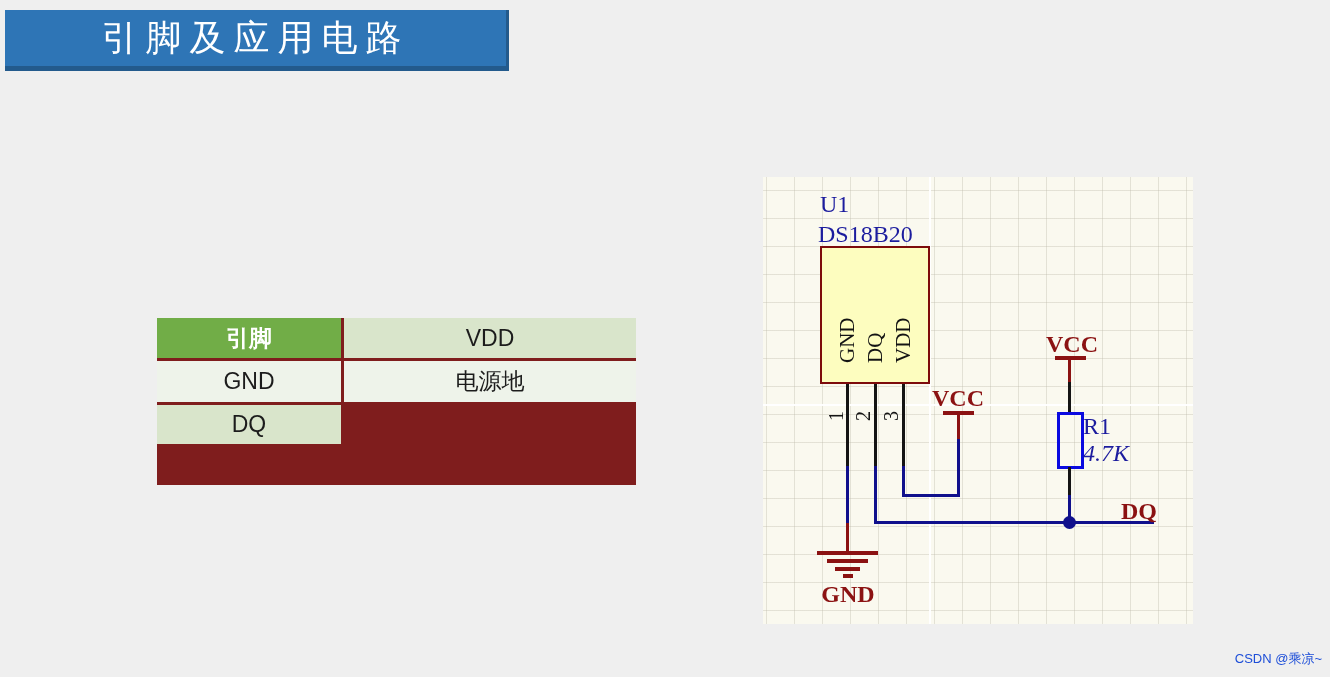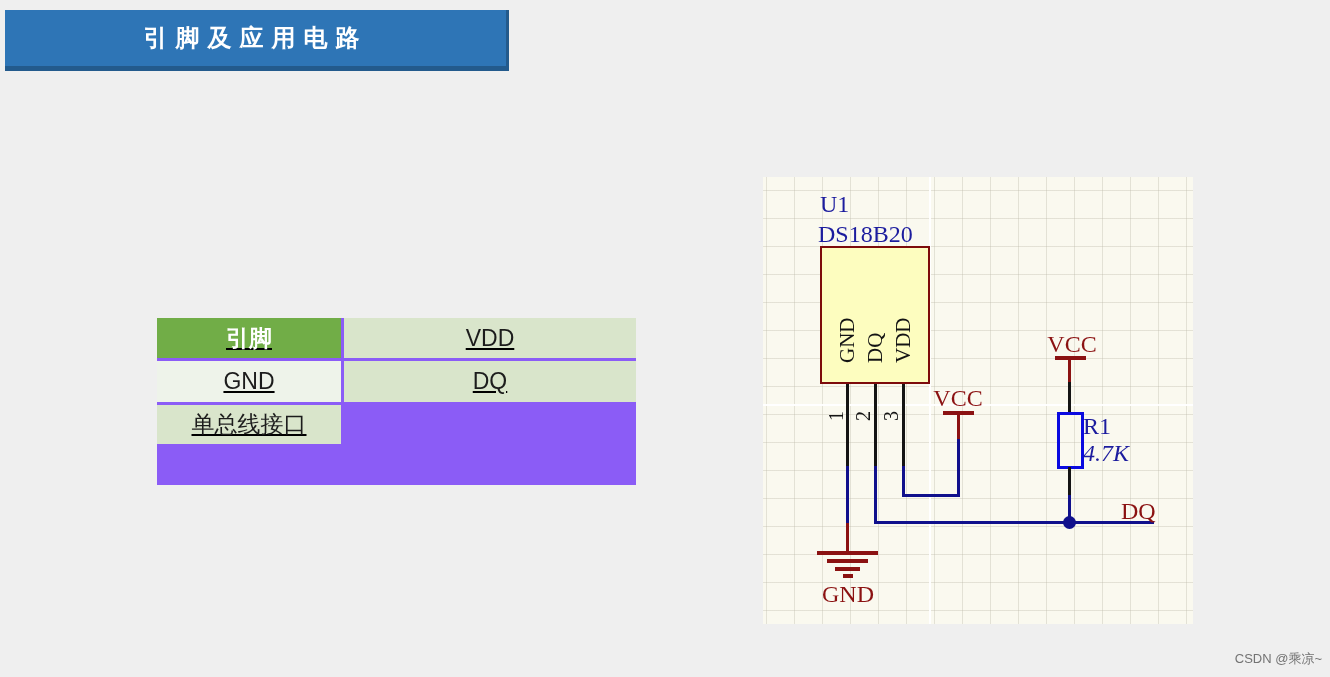--- a/index.html
+++ b/index.html
@@ -9,50 +9,49 @@
     font-family:"Liberation Sans", sans-serif;
   }
   
   .banner{
     position:absolute; left:5px; top:10px; width:501px; height:56px;
     background:#2e75b6;
     border-bottom:5px solid #235a8c; border-right:3px solid #235a8c;
     display:flex; align-items:center; justify-content:center;
   }
   .banner-title{
-    color:#ffffff; font-size:24px; letter-spacing:8px; font-weight:700;
+    color:#ffffff; font-size:36px; letter-spacing:8px; font-weight:400;
     white-space:nowrap;
   }
   
   .pin-table{
     position:absolute; left:157px; top:318px;
     display:grid; grid-template-columns:184px 292px;
     grid-template-rows:40px 41px 39px 38px; gap:3px;
-    background:#8b5cf6;
-    text-decoration:underline;
+    background:#7f1d1d;
   }
   .cell{display:flex; align-items:center; justify-content:center; font-size:23px; color:#1c1c1c;}
   .cell.hdr{background:#71ad47; color:#ffffff; font-weight:bold;}
   .cell.odd{background:#d9e5cb;}
   .cell.even{background:#eef3ea;}
   
   .schematic{
     position:absolute; left:763px; top:177px; width:430px; height:447px;
     background-color:#faf9ef;
     background-image:
       repeating-linear-gradient(to right, rgba(190,188,172,0.38) 0 1px, transparent 1px 28px),
       repeating-linear-gradient(to bottom, rgba(190,188,172,0.38) 0 1px, transparent 1px 28px);
     background-position:3px 13px;
     font-family:"Liberation Serif","DejaVu Serif",serif;
   }
   .schematic *{position:absolute;}
   .grid-major-v{left:166px; top:0; width:2px; height:447px; background:rgba(255,255,255,0.95);}
   .grid-major-h{left:0; top:227px; width:430px; height:2px; background:rgba(255,255,255,0.95);}
   .blue-label{color:#1c1c9e; font-size:24px; white-space:nowrap;}
-  .red-label{color:#8b1212; font-size:24px; white-space:nowrap;}
+  .red-label{color:#8b1212; font-size:24px; white-space:nowrap;font-weight:bold;}
   .ic-box{
     left:57px; top:69px; width:110px; height:138px; box-sizing:border-box;
     background:#fdfdbf; border:2px solid #7d0b0b;
   }
   .wire-black{background:#141414; width:3px;}
   .wire-blue{background:#10108c; width:3px;}
   .wire-blue-h{background:#10108c; height:3px;}
   .wire-red{background:#8b1212; width:3px;}
   .bar-red{background:#8b1212; height:4px;}
   .rot{
@@ -65,41 +64,41 @@
     left:294px; top:235px; width:27px; height:57px; box-sizing:border-box;
     border:3px solid #0a0ae0; background:transparent;
   }
   .junction-dot{
     left:300px; top:339px; width:13px; height:13px; border-radius:50%;
     background:#10108c;
   }
   .ctr{display:flex; align-items:center; justify-content:center;}
   
   .watermark{
-    position:absolute; right:8px; bottom:9px; font-size:13px; color:#737373;
+    position:absolute; right:8px; bottom:9px; font-size:13px; color:#1d4ed8;
   }
 </style>
 </head>
 <body>
 
 <div class="page">
 
   <div class="banner">
     <span class="banner-title">引脚及应用电路</span>
   </div>
 
   <div class="pin-table">
     <div class="cell hdr">引脚</div>
 
     <div class="cell odd">VDD</div>
 
     <div class="cell even">GND</div>
+    <div class="cell even">电源地</div>
 
     <div class="cell odd">DQ</div>
-    <div class="cell odd">单总线接口</div>
   </div>
 
   <div class="schematic">
     <div class="grid-major-v"></div>
     <div class="grid-major-h"></div>
 
     <span class="blue-label" style="left:57px; top:14px;">U1</span>
     <span class="blue-label" style="left:55px; top:44px;">DS18B20</span>
 
     <div class="ic-box"></div>

